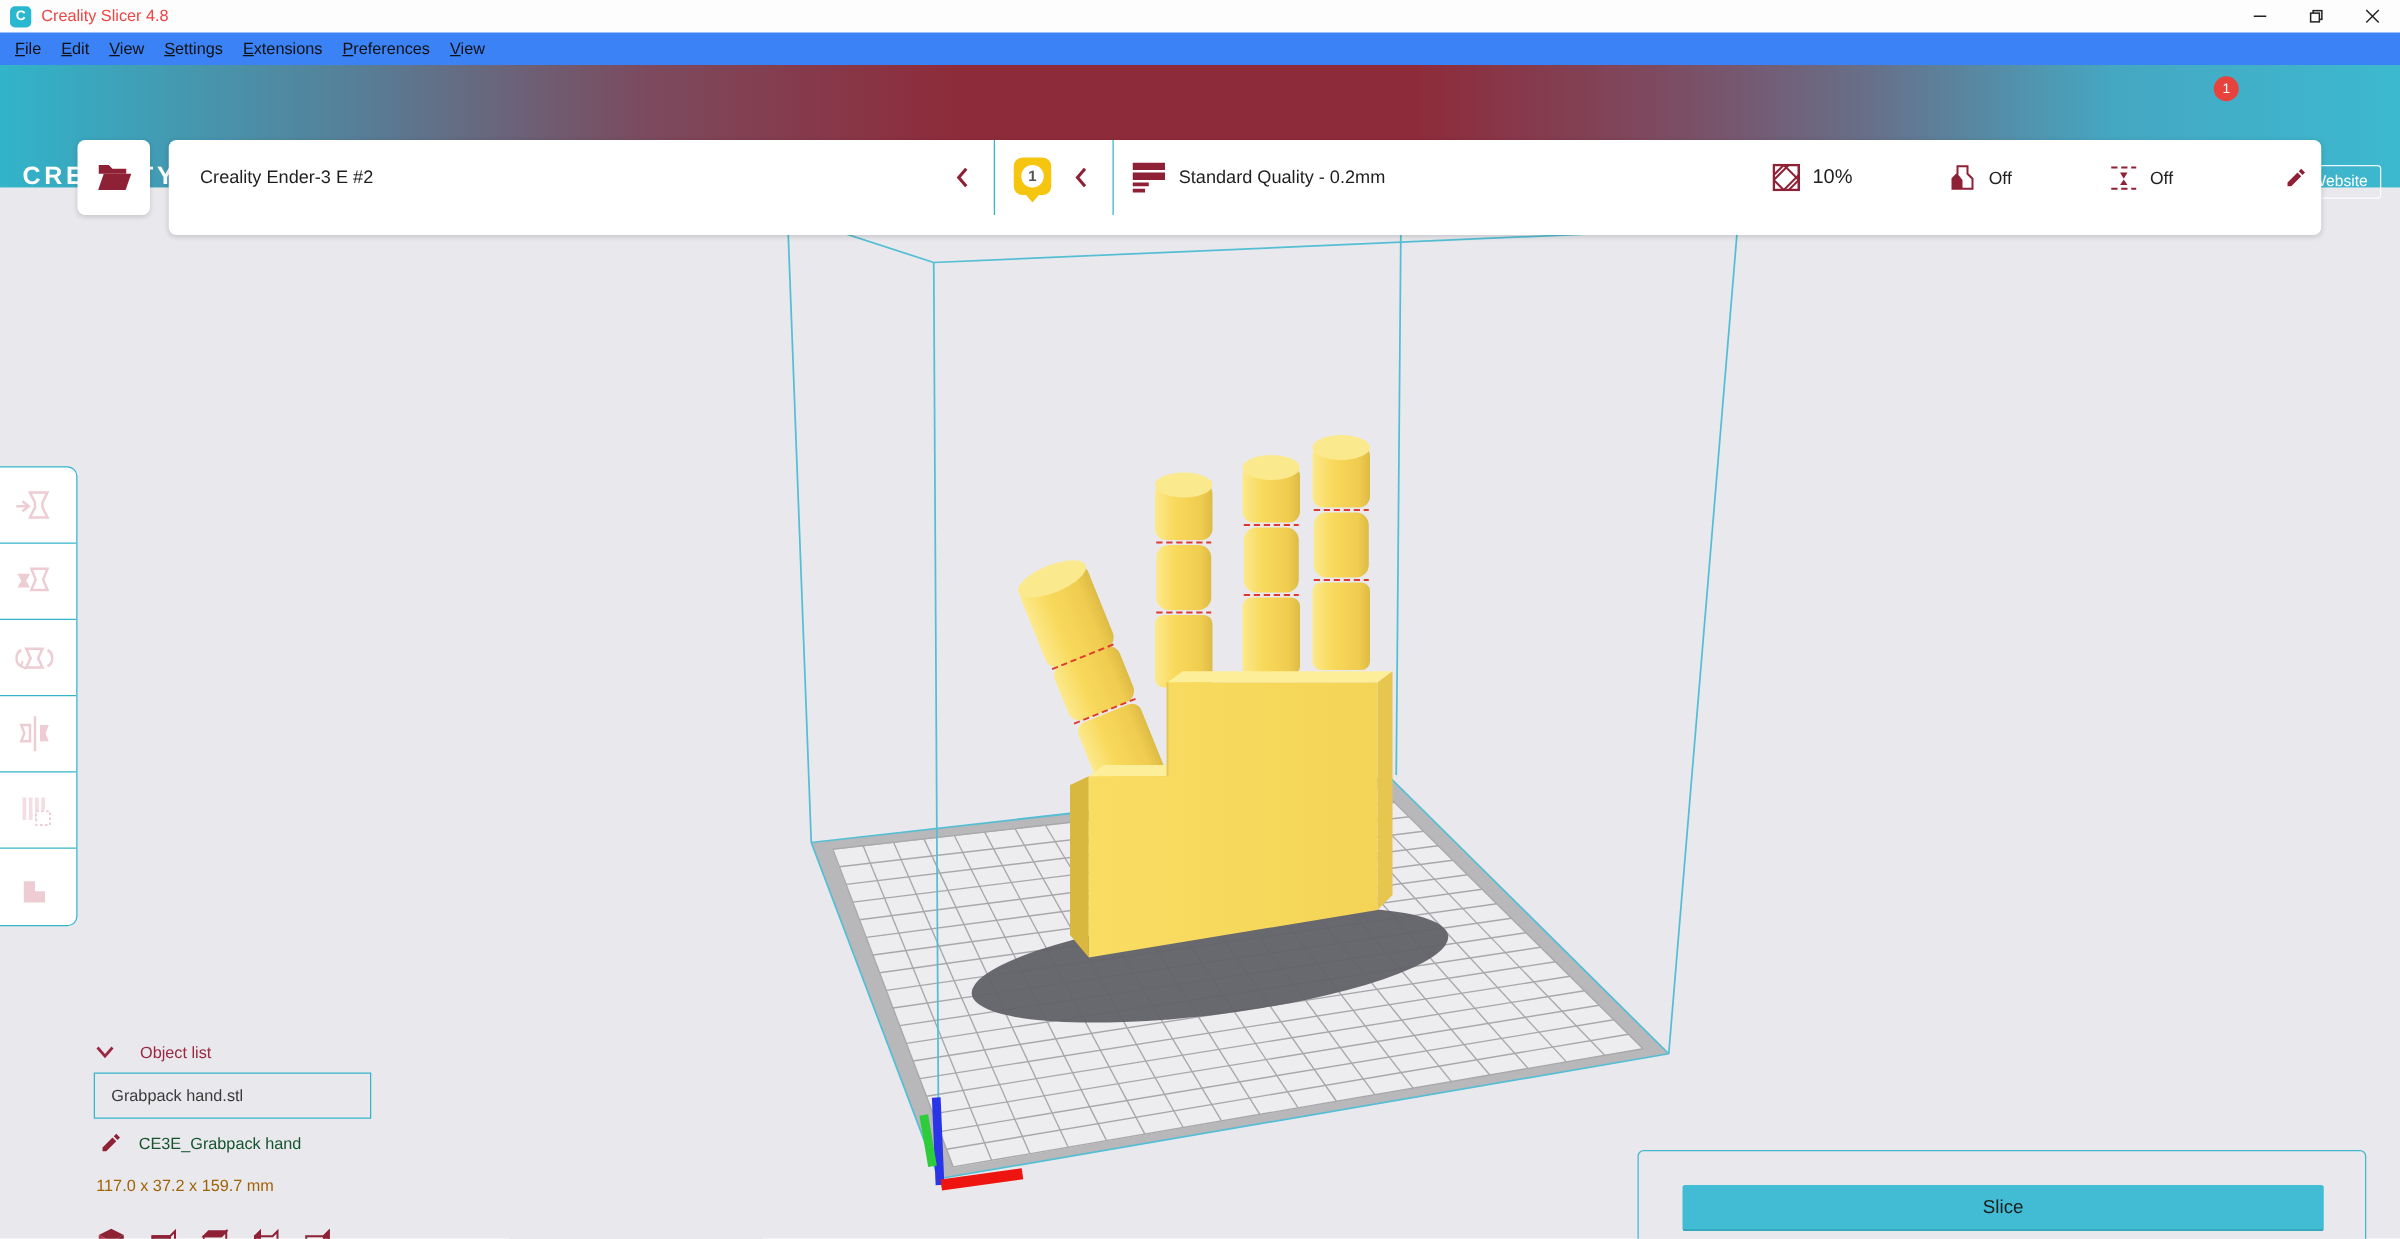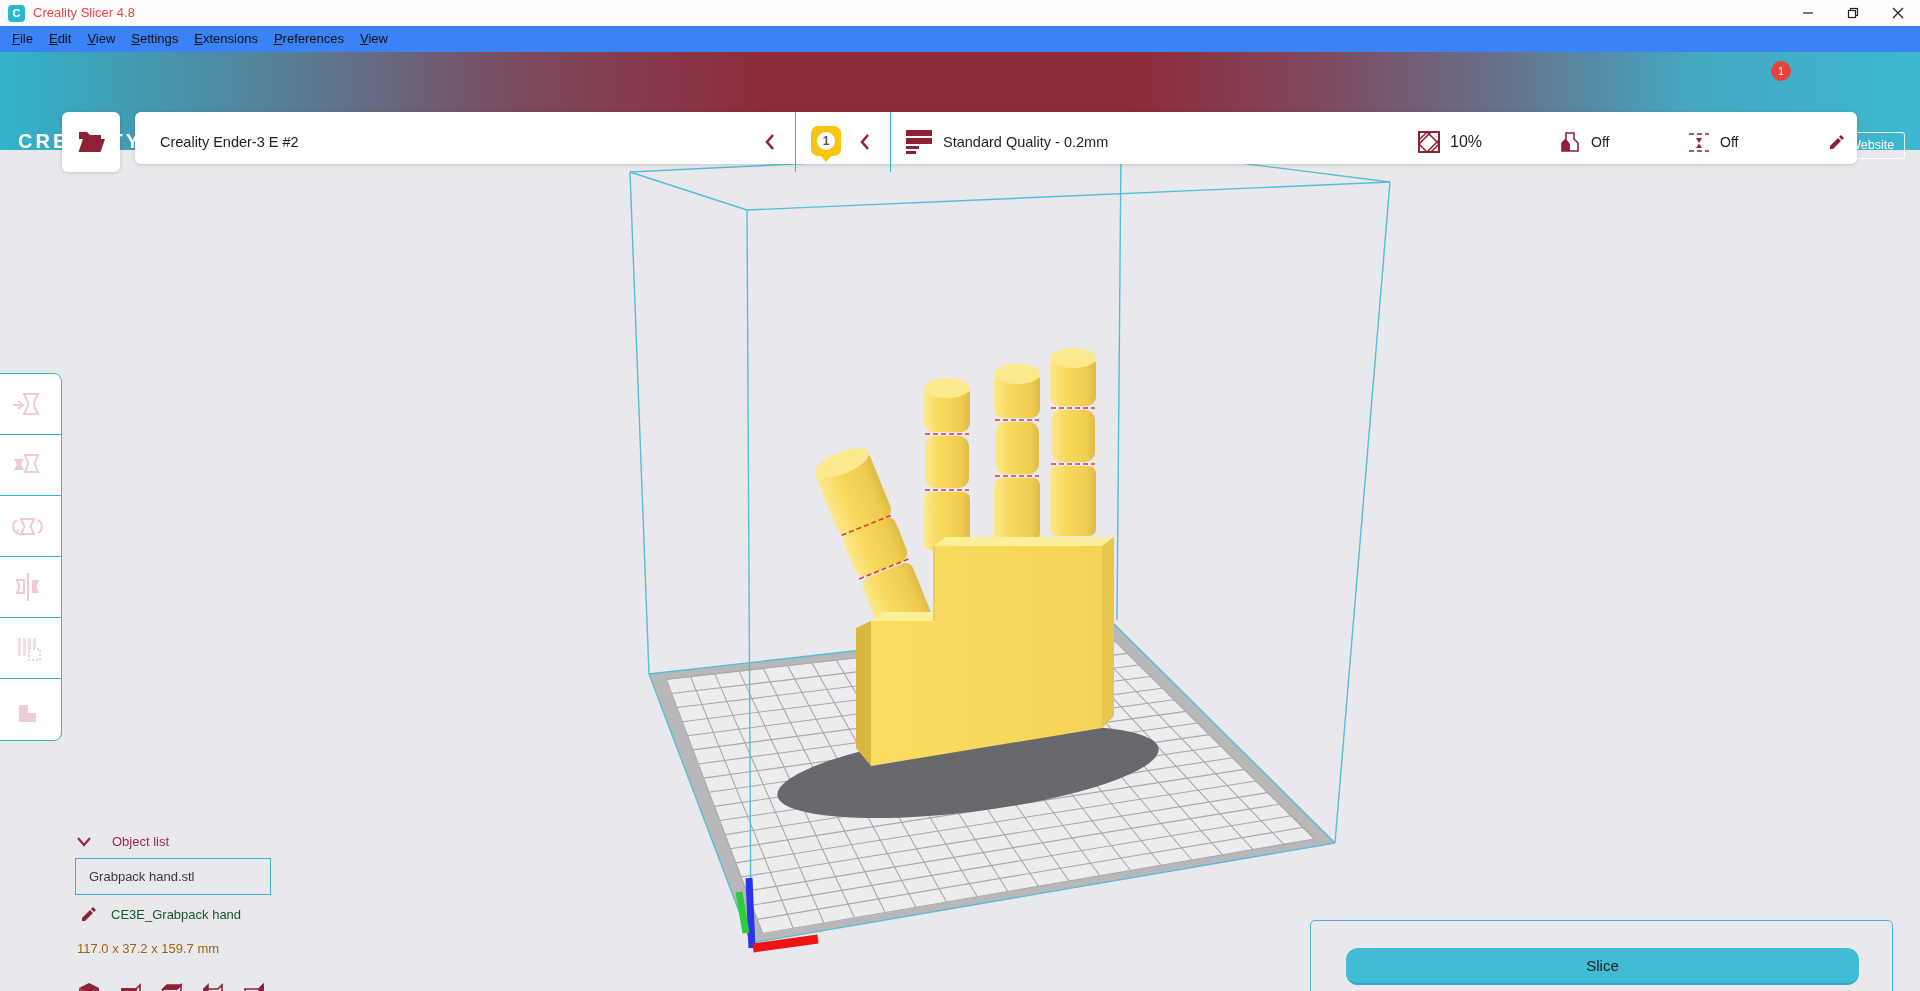--- a/index.html
+++ b/index.html
@@ -39,52 +39,52 @@
               background:#e8423d; color:#fff; font-size:11px; text-align:center; line-height:20px; z-index:45; }
 
   
   .viewport { position:absolute; left:0; top:150px; width:1920px; height:841px; background:#e9e9ed; z-index:10; }
   .scene { position:absolute; left:0; top:0; z-index:11; }
 
   
   .folder-card { position:absolute; left:62px; top:112px; width:58px; height:60px; background:#fff;
                  border-radius:6px; box-shadow:0 1px 4px rgba(0,0,0,.15); z-index:50;
                  display:flex; align-items:center; justify-content:center; }
-  .main-bar { position:absolute; left:135px; top:112px; width:1722px; height:52px; background:#fff;
+  .main-bar { position:absolute; left:135px; top:112px; width:1722px; height:76px; background:#fff;
               border-radius:6px; box-shadow:0 1px 4px rgba(0,0,0,.15); z-index:50; }
   .main-bar .sep { position:absolute; top:0; width:1px; height:60px; background:#35b5cb; }
   .bar-text { position:absolute; top:0; height:60px; line-height:60px; font-size:14.5px; color:#1f1f1f; white-space:nowrap; }
   .bar-icon { position:absolute; }
   .extruder-badge { position:absolute; left:676px; top:14px; width:30px; height:30px; background:#f6c50f; border-radius:7px; }
   .extruder-badge::after { content:""; position:absolute; left:9px; bottom:-6px; border-left:6px solid transparent;
                            border-right:6px solid transparent; border-top:7px solid #f6c50f; }
   .extruder-circle { position:absolute; left:6px; top:6px; width:18px; height:18px; background:#fff; border-radius:50%;
                      font-size:12px; font-weight:bold; color:#555; text-align:center; line-height:18px; }
 
   
   .tools { position:absolute; left:-8px; top:373px; width:70px; background:#fff; border:1px solid #35b5cb;
            border-radius:0 8px 8px 0; z-index:30; }
   .tool-btn { width:100%; height:61px; border-bottom:1px solid #35b5cb; display:flex; align-items:center; justify-content:center; }
   .tool-btn:last-child { border-bottom:none; }
 
   
   .objlist-header { position:absolute; left:76px; top:834px; z-index:30; display:flex; align-items:center; }
   .objlist-label { color:#9b2742; font-size:13px; margin-left:20px;text-align:right; }
-  .objlist-box { position:absolute; left:75px; top:858px; width:196px; height:37px; border:1px solid #35b5cb;
+  .objlist-box { position:absolute; left:75px; top:858px; width:222px; height:37px; border:1px solid #35b5cb;
                  z-index:30; font-size:13px; color:#3a3a3a; line-height:35px; padding-left:13px; }
   .jobname-row { position:absolute; left:80px; top:905px; z-index:30; display:flex; align-items:center; }
   .jobname-text { font-size:13px; color:#14532d; margin-left:13px; }
   .dims-text { position:absolute; left:77px; top:941px; z-index:30; font-size:13px; color:#a16207; }
   .view-icons { position:absolute; left:77px; top:982px; z-index:30; display:flex; gap:17px; }
 
   
   .slice-panel { position:absolute; left:1310px; top:920px; width:583px; height:75px; background:#e9e9ed;
                  border:1px solid #41b7cd; border-radius:5px 5px 0 0; z-index:30; }
   .slice-btn { position:absolute; left:35px; top:27px; width:513px; height:37px; background:#41bcd4;
-               border-bottom:2px solid #37a7bd; border-radius:12px; font-size:15px; color:#1d1d1d;
+               border-bottom:2px solid #37a7bd; border-radius:2px; font-size:15px; color:#1d1d1d;
                text-align:center; line-height:36px; }
 </style>
 </head>
 <body>
 
 <div class="viewport"></div>
 <svg class="scene" width="1920" height="991" viewBox="0 0 1920 991">
   <defs>
     <linearGradient id="fingerGrad" x1="0" y1="0" x2="1" y2="0">
       <stop offset="0" stop-color="#fce98c"></stop>

